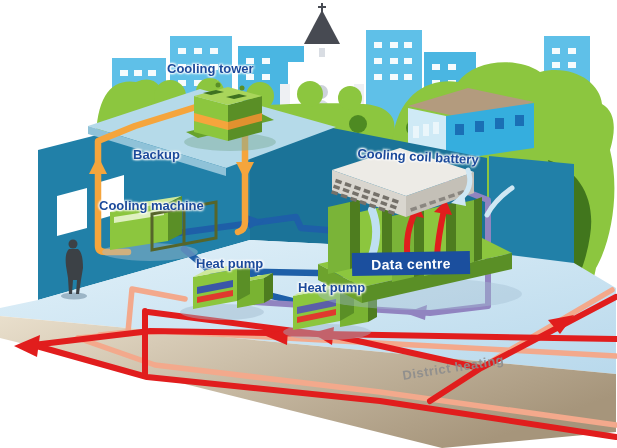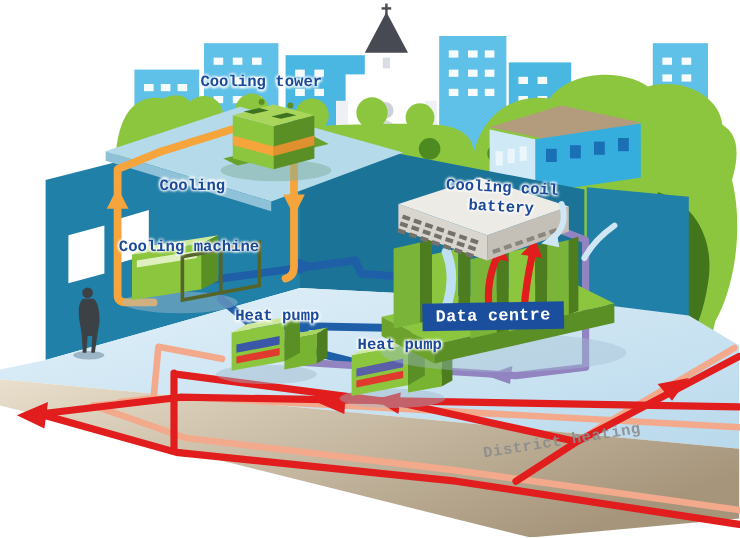--- a/index.html
+++ b/index.html
@@ -1,18 +1,18 @@
 <!DOCTYPE html>
 <html><head>
 <meta charset="utf-8">
 <style>
   html,body { margin:0; padding:0; background:#fff; }
   .stage {
     position:relative; width:617px; height:448px; background:#ffffff;
-    overflow:hidden; font-family:Liberation Mono, monospace;
+    overflow:hidden; font-family:Liberation Sans, sans-serif;
   }
   .stage svg { position:absolute; left:0; top:0; }
   .lbl {
     position:absolute; font-weight:bold; font-size:13px; color:#1c4a9b;
     white-space:nowrap; line-height:1.2;
     text-shadow:-1px -1px 2px #fff, 1px -1px 2px #fff, -1px 1px 2px #fff, 1px 1px 2px #fff;
   }
   .lbl-ccb {
     left:352px; top:149px; width:132px; text-align:center; white-space:normal;
     transform:rotate(3deg);
@@ -316,20 +316,20 @@
   </g>
 
   <g>
     <ellipse cx="74" cy="296" rx="13" ry="3.5" fill="#9cb5c6"></ellipse>
     <circle cx="73" cy="244" r="4.5" fill="#3c4146"></circle>
     <path d="M69,249 L78,249 C82,252 83,260 83,268 L81,280 L79,294 L76,294 L77,280 L73,280 L72,294 L69,294 L68,278 L66,266 C65,257 66,252 69,249 Z" fill="#3c4146"></path>
   </g>
 </svg>
 
 <div class="lbl" id="lbl-cooling-tower">Cooling tower</div>
-<div class="lbl" id="lbl-backup">Cooling</div>
+<div class="lbl" id="lbl-backup">Backup</div>
 <div class="lbl" id="lbl-cooling-machine">Cooling machine</div>
 <div class="lbl lbl-ccb">Cooling coil battery</div>
 <div class="badge">Data centre</div>
 <div class="lbl" id="lbl-heat-pump-1">Heat pump</div>
 <div class="lbl" id="lbl-heat-pump-2">Heat pump</div>
 <div class="lbl lbl-gray">District heating</div>
 </div>
 
 </body></html>

